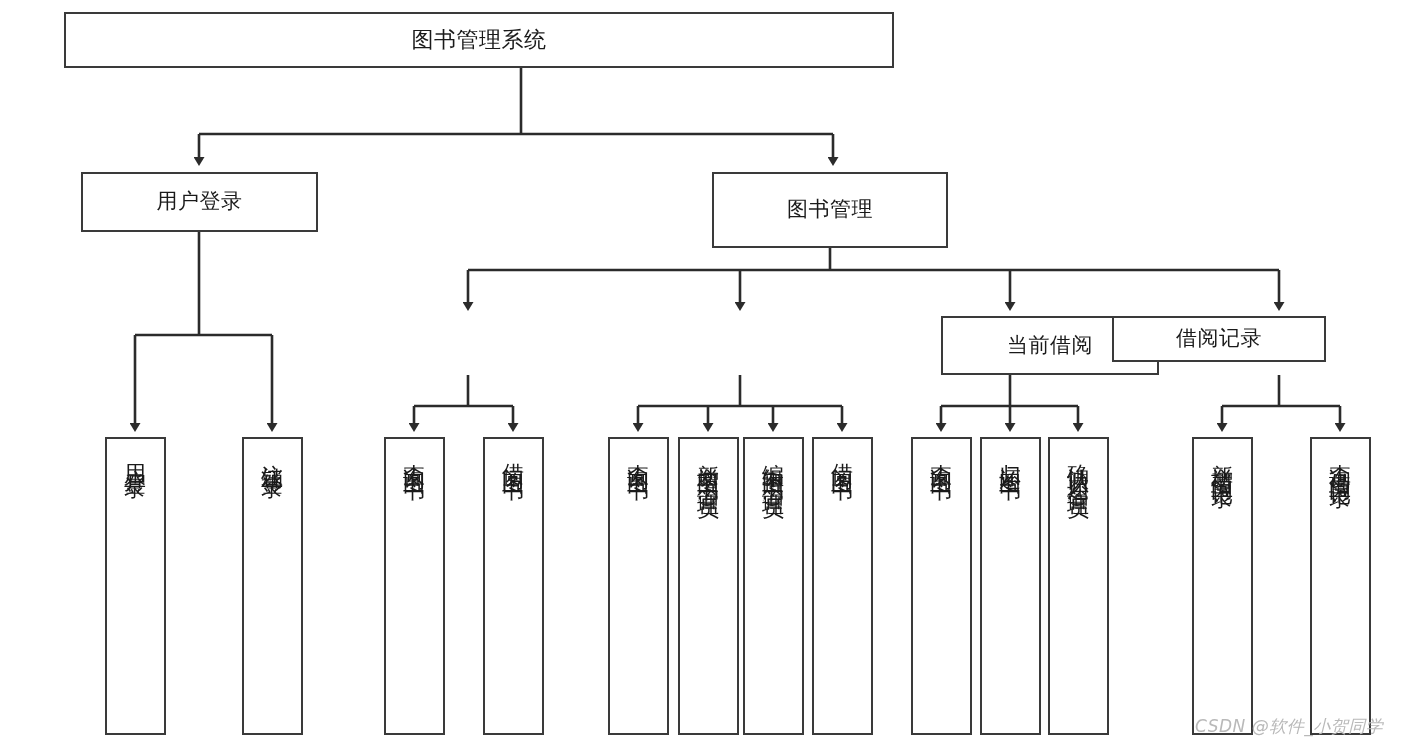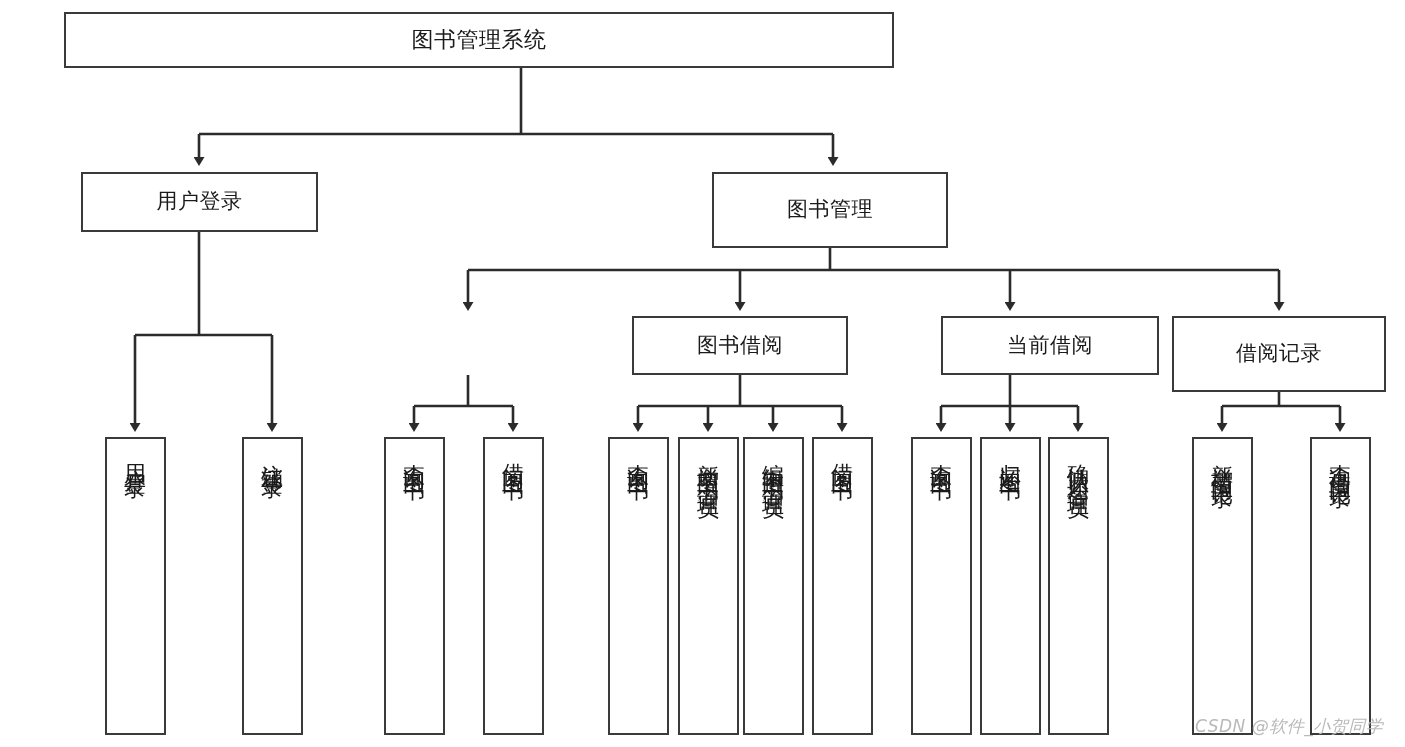--- a/index.html
+++ b/index.html
@@ -117,27 +117,24 @@
     <span class="label">图书管理系统</span>
   </div>
 
   <div class="node horiz" style="left:81px;top:172px;width:237px;height:60px;">
     <span class="label">用户登录</span>
   </div>
   <div class="node horiz" style="left:712px;top:172px;width:236px;height:76px;">
     <span class="label">图书管理</span>
   </div>
 
-  <div class="node horiz" style="left:632px;top:316px;width:216px;height:59px;">
-    <span class="label">图书借阅</span>
-  </div>
   <div class="node horiz" style="left:901px;top:316px;width:218px;height:59px;margin-left:40px;">
     <span class="label">当前借阅</span>
   </div>
-  <div class="node horiz" style="left:1172px;top:316px;width:214px;height:76px;">
+  <div class="node horiz" style="left:1112px;top:316px;width:214px;height:46px;">
     <span class="label">借阅记录</span>
   </div>
 
   <div class="node vert" style="left:105px;top:437px;width:61px;height:298px;">
     <span class="label">用户登录</span>
   </div>
   <div class="node vert" style="left:242px;top:437px;width:61px;height:298px;">
     <span class="label">注销登录</span>
   </div>
 

